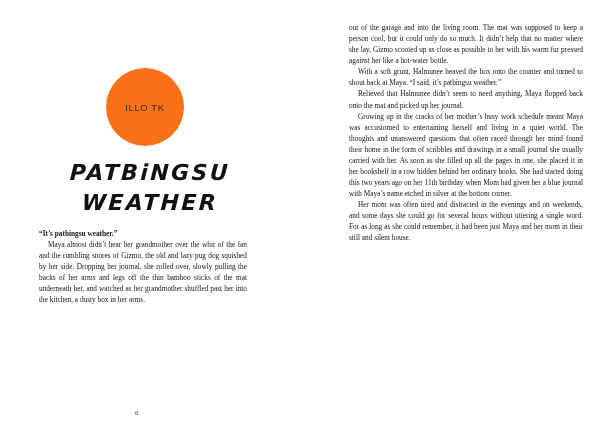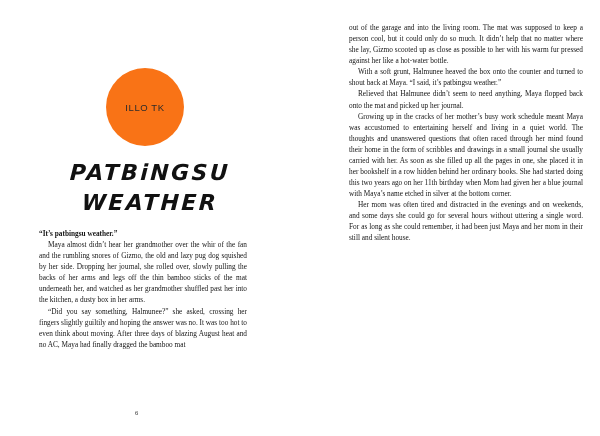--- a/index.html
+++ b/index.html
@@ -143,21 +143,20 @@
     </div>
 
     <div id="chapter-title">
       <span class="tline">PATBiNGSU</span>
       <span class="tline">WEATHER</span>
     </div>
 
     <div id="left-body">
       <p class="para bold-open">“It’s patbingsu weather.”</p>
       <p class="para">Maya almost didn’t hear her grandmother over the whir of the fan and the rumbling snores of Gizmo, the old and lazy pug dog squished by her side. Dropping her journal, she rolled over, slowly pulling the backs of her arms and legs off the thin bamboo sticks of the mat underneath her, and watched as her grandmother shuffled past her into the kitchen, a dusty box in her arms.</p>
-      <p class="para">“Did you say something, Halmunee?” she asked, crossing her fingers slightly guiltily and hoping the answer was no. It was too hot to even think about moving. After three days of blazing August heat and no AC, Maya had finally dragged the bamboo mat</p>
     </div>
 
     <div class="folio" id="folio-left">6</div>
   </div>
 
   <div id="right-page">
 
     <div id="right-body">
       <p class="para first">out of the garage and into the living room. The mat was supposed to keep a person cool, but it could only do so much. It didn’t help that no matter where she lay, Gizmo scooted up as close as possible to her with his warm fur pressed against her like a hot-water bottle.</p>
       <p class="para">With a soft grunt, Halmunee heaved the box onto the counter and turned to shout back at Maya. “I said, it’s patbingsu weather.”</p>

